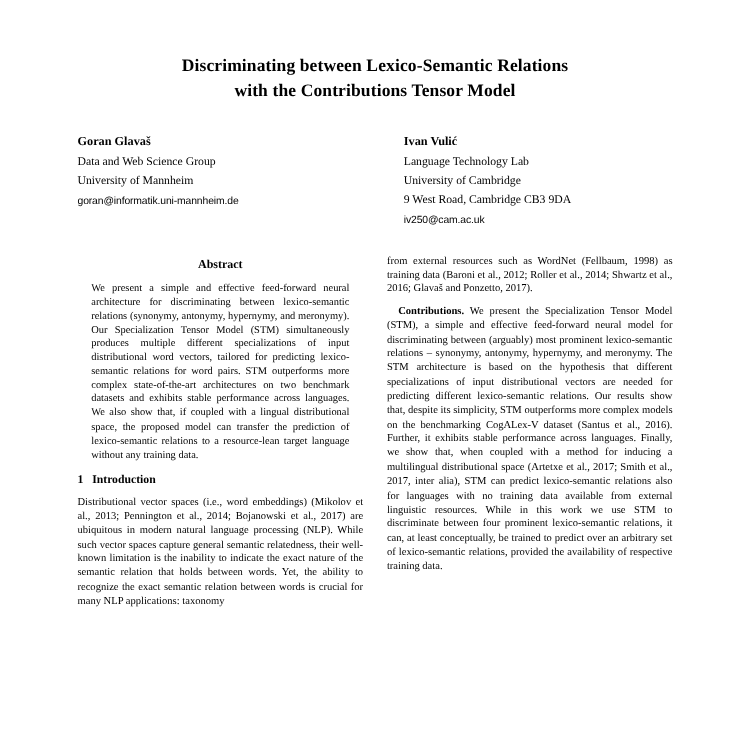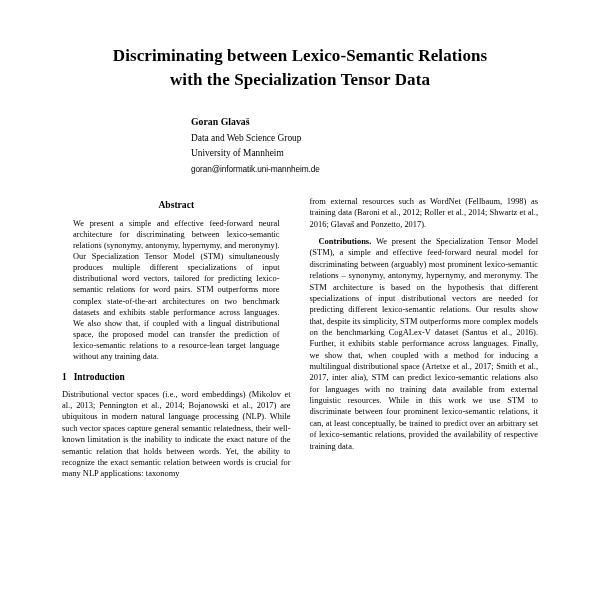--- a/index.html
+++ b/index.html
@@ -16,21 +16,21 @@
   }
   .page {
     position: relative;
     width: 600px;
     height: 600px;
     box-sizing: border-box;
     padding: 44px 62px 0 62px;
   }
   .title {
     text-align: center;
-    font-size: 17px;
+    font-size: 14px;
     font-weight: bold;
     line-height: 1.42;
     letter-spacing: 0.1px;
     margin: 0 0 22px 0;
   }
   .authors {
     display: flex;
     justify-content: center;
     gap: 46px;
     margin-bottom: 20px;
@@ -95,29 +95,36 @@
     margin-top: 21px;
   }
 </style>
 </head>
 <body>
 
 <div class="page">
 
   <div class="title">
     <div>Discriminating between Lexico-Semantic Relations</div>
-    <div>with the Specialization Tensor Data</div>
+    <div>with the Contributions Tensor Model</div>
   </div>
 
   <div class="authors">
     <div class="author">
       <div class="name">Goran Glavaš</div>
       <div>Data and Web Science Group</div>
       <div>University of Mannheim</div>
       <div class="email">goran@informatik.uni-mannheim.de</div>
+    </div>
+    <div class="author">
+      <div class="name">Ivan Vulić</div>
+      <div>Language Technology Lab</div>
+      <div>University of Cambridge</div>
+      <div>9 West Road, Cambridge CB3 9DA</div>
+      <div class="email">iv250@cam.ac.uk</div>
     </div>
   </div>
 
   <div class="columns">
 
     <div class="col">
       <div class="abstract-head">Abstract</div>
       <div class="abstract-body">We present a simple and effective feed-forward neural architecture for discriminating between lexico-semantic relations (synonymy, antonymy, hypernymy, and meronymy). Our Specialization Tensor Model (STM) simultaneously produces multiple different specializations of input distributional word vectors, tailored for predicting lexico-semantic relations for word pairs. STM outperforms more complex state-of-the-art architectures on two benchmark datasets and exhibits stable performance across languages. We also show that, if coupled with a lingual distributional space, the proposed model can transfer the prediction of lexico-semantic relations to a resource-lean target language without any training data.</div>
 
       <div class="section-head">

